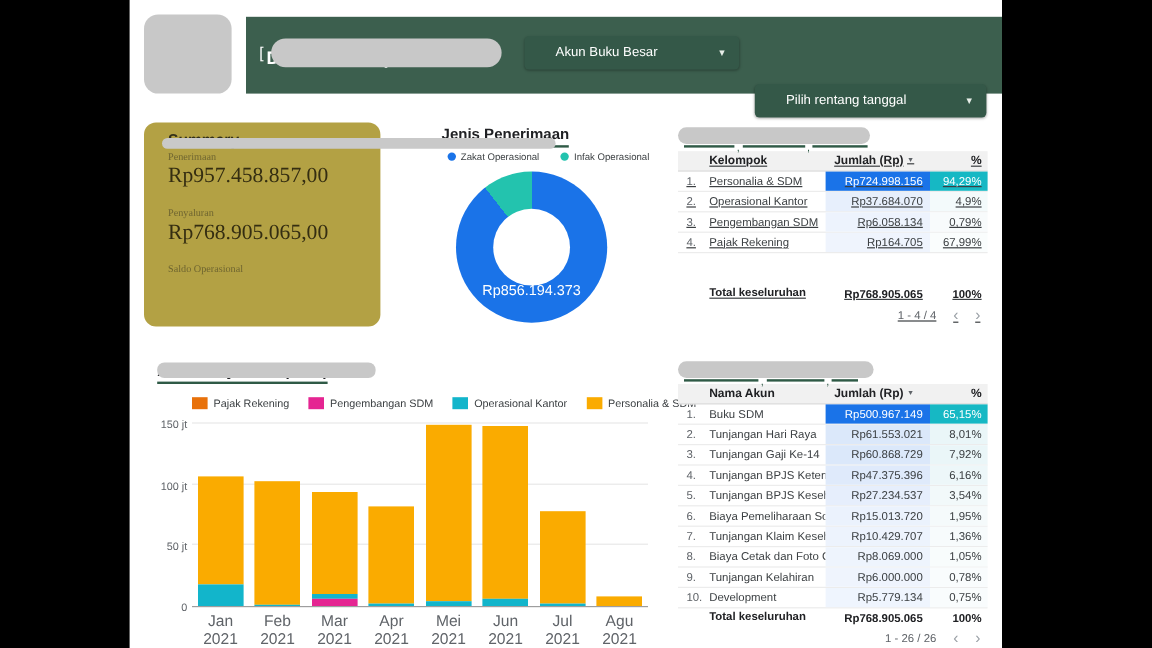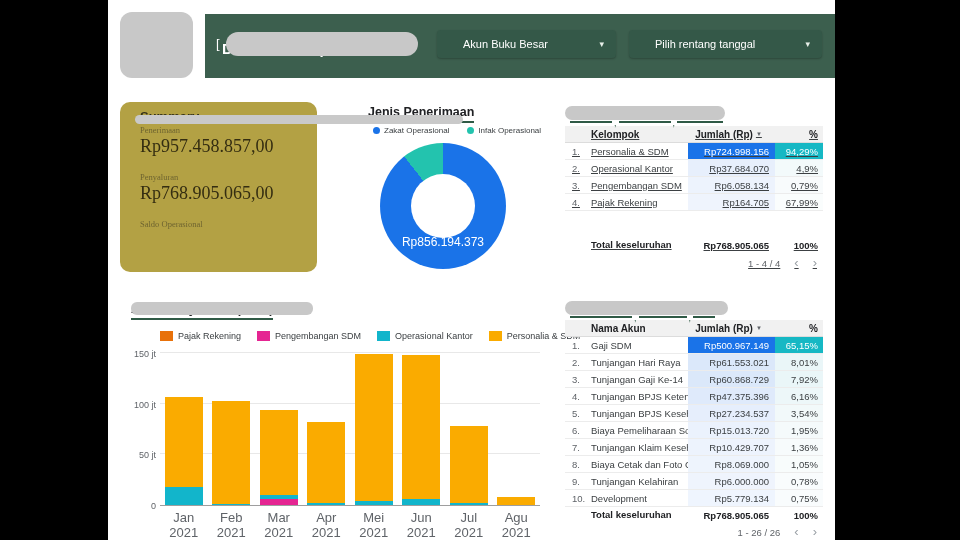--- a/index.html
+++ b/index.html
@@ -12,21 +12,21 @@
   .header-bar { position:absolute; left:205px; top:14px; width:630px; height:64px; background:#3c5f4e; }
   .logo-blob { position:absolute; left:120px; top:12px; width:73px; height:66px; background:#c8c8c8; border-radius:12px; }
   .hdr-title { position:absolute; left:222px; top:40px; color:#fff; font-size:15px; font-weight:bold; letter-spacing:.3px; }
   .hdr-bracket { position:absolute; left:216px; top:36px; color:#fff; font-size:13px; }
   .hdr-title-blob { position:absolute; left:226px; top:32px; width:192px; height:24px; background:#c8c8c8; border-radius:12px; }
   .dropdown { position:absolute; top:30px; height:28px; background:#345848; border-radius:4px;
               color:#fff; font-size:11px; display:flex; align-items:center; padding:0 12px 0 26px;
               box-shadow:0 1px 2px rgba(0,0,0,.25); cursor:pointer; }
   .dropdown .dd-caret { margin-left:auto; font-size:9px; color:#e8efe9; padding-left:10px; }
   #dd1 { left:437px; width:179px; }
-  #dd2 { left:629px; width:193px; }
+  #dd2 { left:629px; width:193px;margin-top:40px; }
 
   
   .summary-card { position:absolute; left:120px; top:102px; width:197px; height:170px;
                   background:#b3a144; border-radius:10px; }
   .summary-title { position:absolute; left:20px; top:7px; font-size:13px; font-weight:bold; color:#33301a; }
   .summary-items { position:absolute; left:20px; top:23px; }
   .sum-item { margin-bottom:15px;font-family:Liberation Serif, serif; }
   .sum-label { display:block; font-size:8.5px; color:#6f6530; margin-bottom:1px; }
   .sum-value { display:block; font-size:18px; color:#342d11; }
 
@@ -287,21 +287,21 @@
       <span class="c-name">Nama Akun</span>
       <span class="c-jml">
         <span>Jumlah (Rp)</span>
         <span class="sort-ico">▼</span>
       </span>
       <span class="c-pct">%</span>
     </div>
     <div id="t2-rows">
         <div class="tbl-row">
           <span class="c-idx">1.</span>
-          <span class="c-name">Gaji SDM</span>
+          <span class="c-name">Buku SDM</span>
           <span class="c-jml" style="background: rgb(26, 115, 232); color: rgb(255, 255, 255);">Rp500.967.149</span>
           <span class="c-pct" style="background: rgb(22, 184, 196); color: rgb(255, 255, 255);">65,15%</span>
         </div>
         <div class="tbl-row">
           <span class="c-idx">2.</span>
           <span class="c-name">Tunjangan Hari Raya</span>
           <span class="c-jml" style="background: rgb(219, 232, 250); color: rgb(60, 64, 67);">Rp61.553.021</span>
           <span class="c-pct" style="background: rgb(234, 246, 248); color: rgb(60, 64, 67);">8,01%</span>
         </div>
         <div class="tbl-row">

